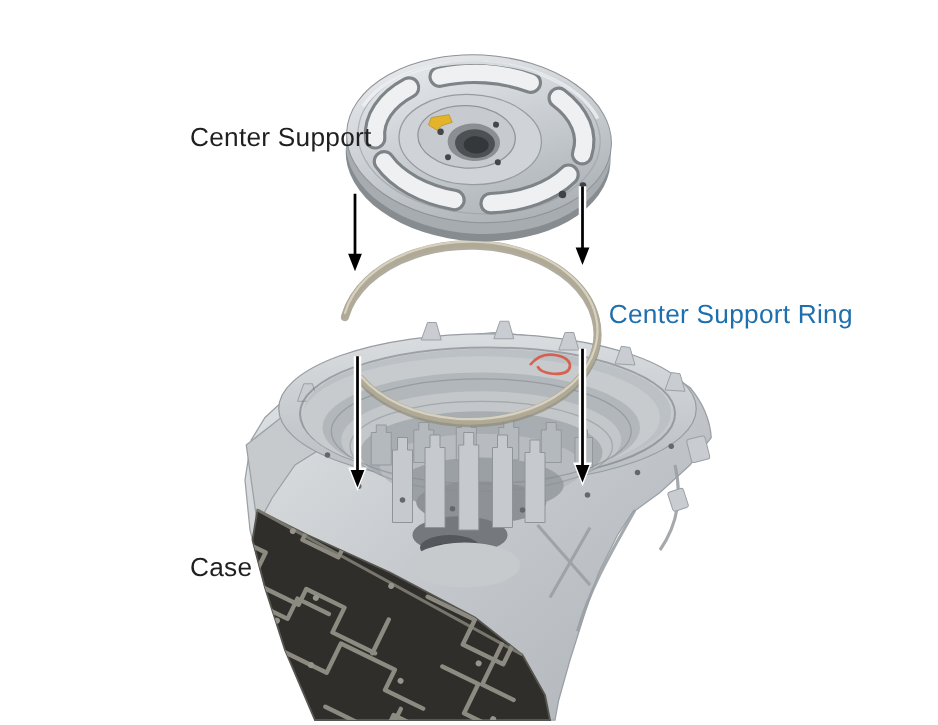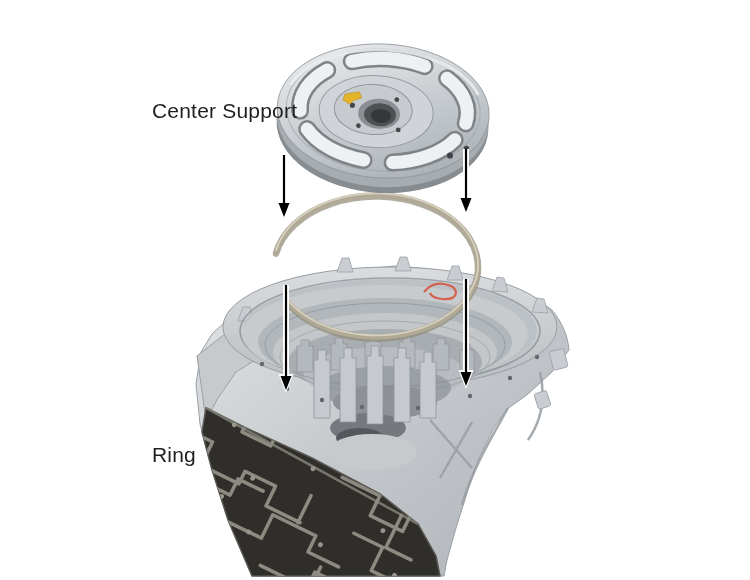--- a/index.html
+++ b/index.html
@@ -221,15 +221,16 @@
     <g>
       <line x1="466" y1="279" x2="466" y2="371" stroke="#ffffff" stroke-width="6"></line>
       <polygon points="466,389 458.5,370 473.5,370" fill="#ffffff"></polygon>
       <line x1="466" y1="279" x2="466" y2="373" stroke="#000000" stroke-width="2.2"></line>
       <polygon points="466,386 460.5,372 471.5,372" fill="#000000"></polygon>
     </g>
   </g>
 </svg>
 
 <div class="label" id="lbl-cs">Center Support</div>
-<div class="label" id="lbl-case">Ring</div>
+<div class="label blue" id="lbl-csr">Center Support Ring</div>
+<div class="label" id="lbl-case">Case</div>
 
 </div>
 
 </body></html>

